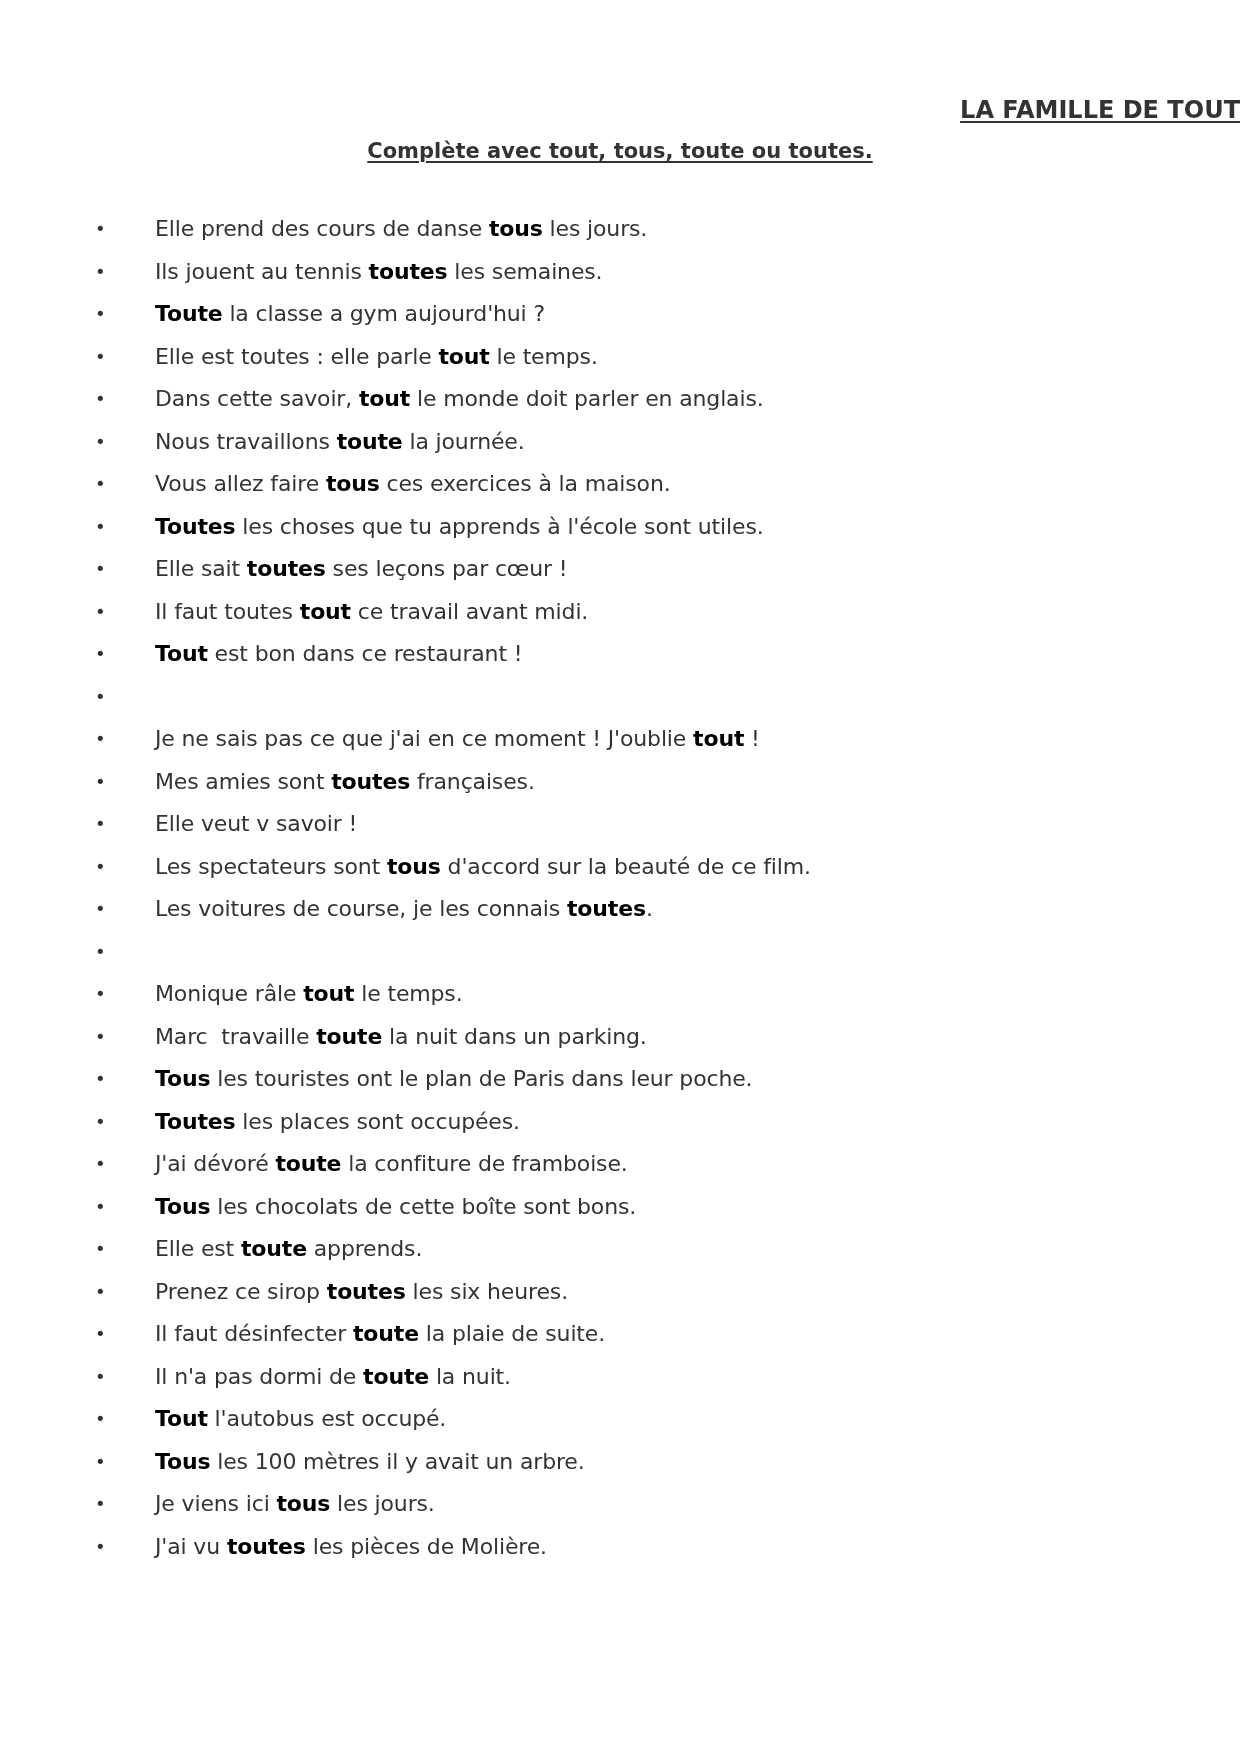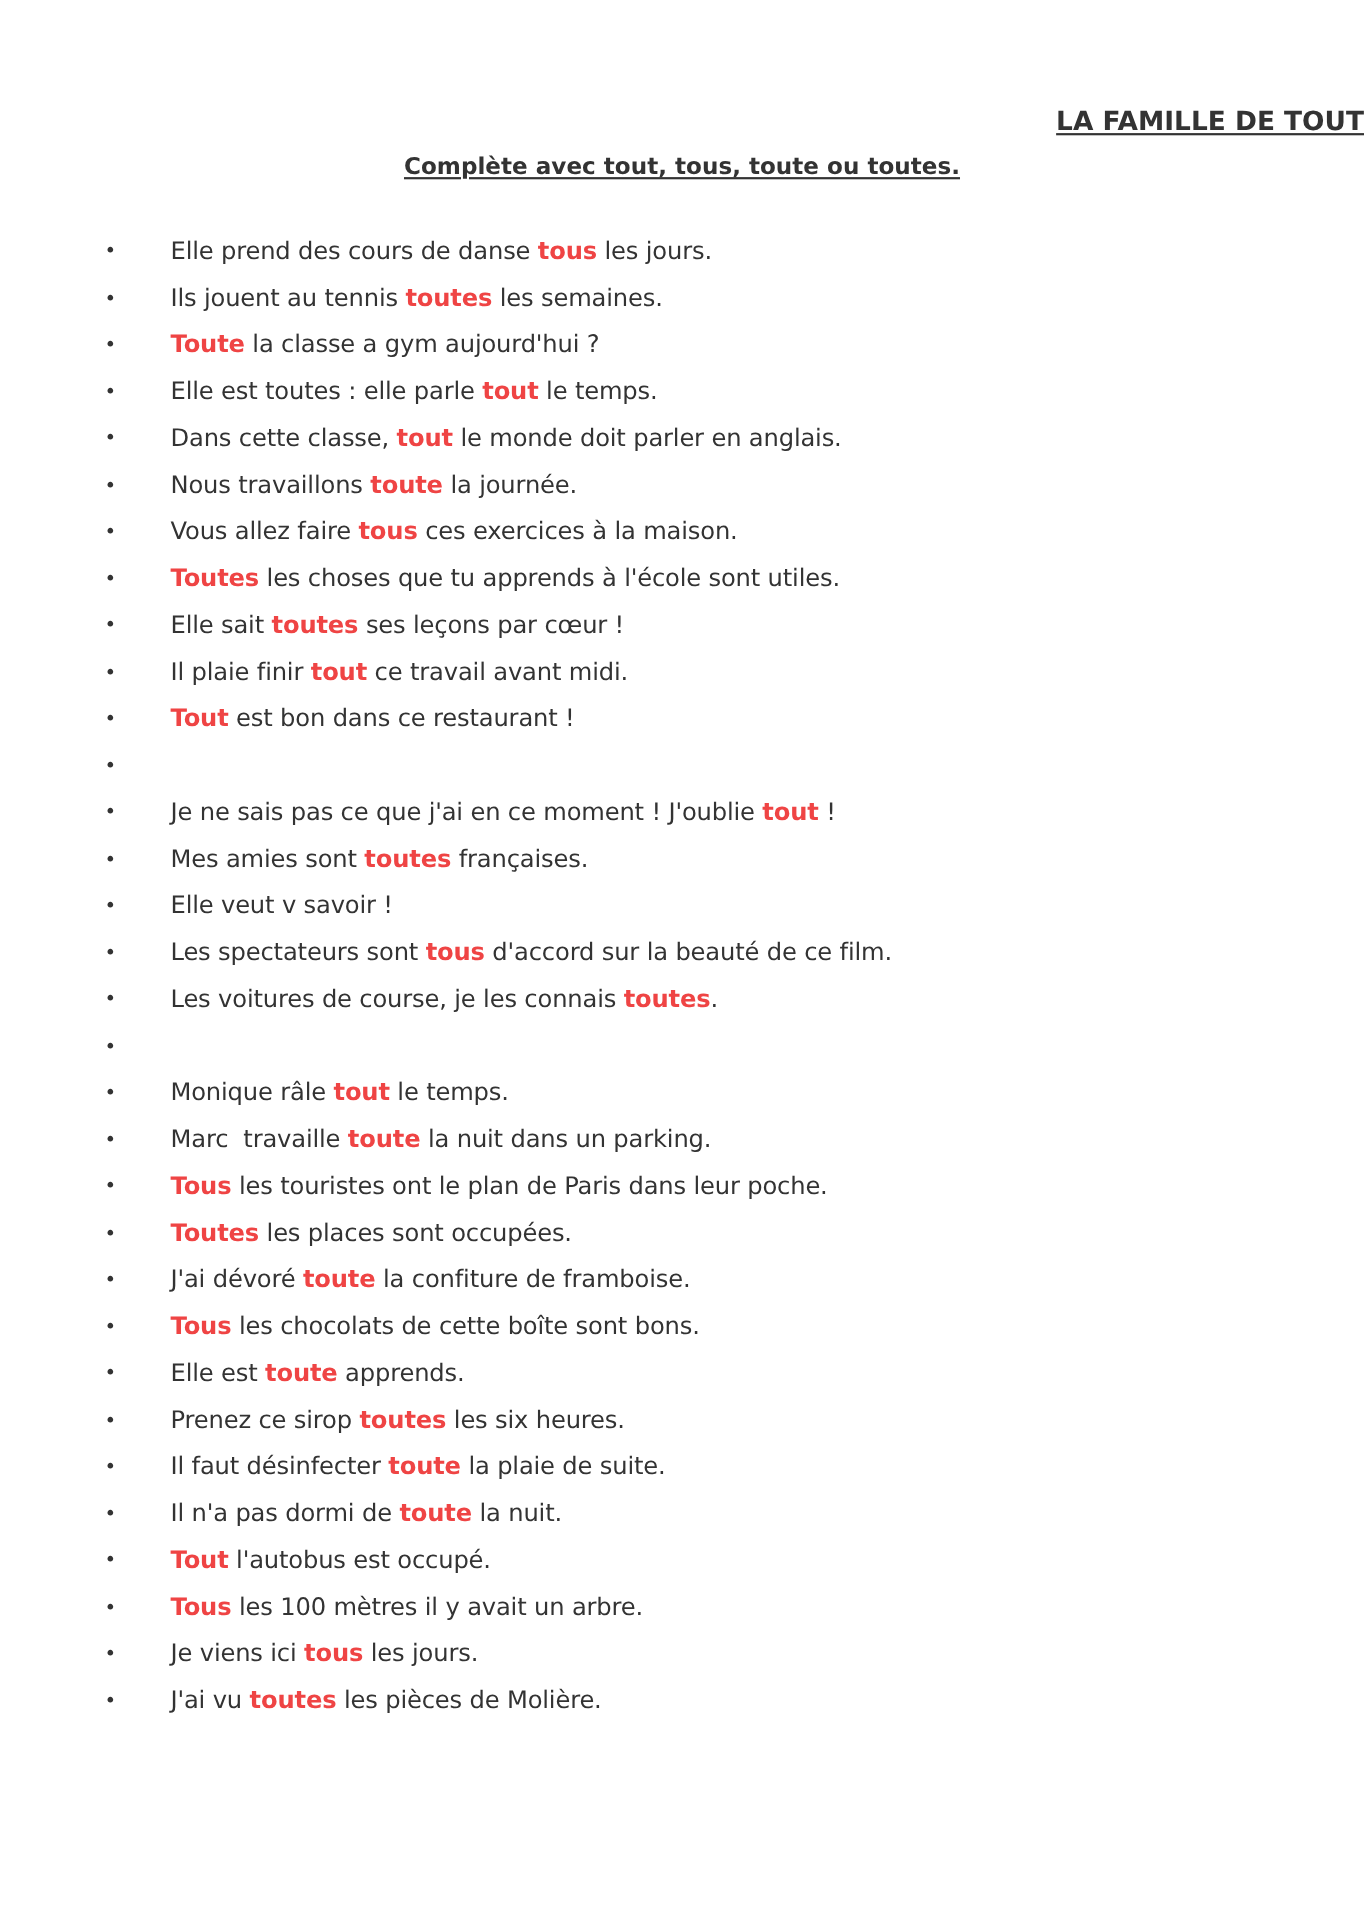--- a/index.html
+++ b/index.html
@@ -74,21 +74,21 @@
       top: 0;
       font-size: 18px;
       color: #333333;
     }
     .sentence {
       position: absolute;
       left: 155px;
       top: 0;
     }
     .answer {
-      color: #ef4444;
+      color: #000000;
       font-weight: bold;
     }
   </style>
 </head>
 <body>
 
 <div class="page">
   <h1 class="title">LA FAMILLE DE TOUT</h1>
   <h2 class="subtitle">Complète avec tout, tous, toute ou toutes.</h2>
 
@@ -105,41 +105,41 @@
       <li class="exercise-item">
       <span class="bullet">•</span>
       <span class="sentence"><span class="before"></span><span class="answer">Toute</span><span class="after"> la classe a gym aujourd'hui ?</span></span>
     </li>
       <li class="exercise-item">
       <span class="bullet">•</span>
       <span class="sentence"><span class="before">Elle est toutes : elle parle </span><span class="answer">tout</span><span class="after"> le temps.</span></span>
     </li>
       <li class="exercise-item">
       <span class="bullet">•</span>
-      <span class="sentence"><span class="before">Dans cette classe, </span><span class="answer">tout</span><span class="after"> le monde doit parler en anglais.</span></span>
+      <span class="sentence"><span class="before">Dans cette savoir, </span><span class="answer">tout</span><span class="after"> le monde doit parler en anglais.</span></span>
     </li>
       <li class="exercise-item">
       <span class="bullet">•</span>
       <span class="sentence"><span class="before">Nous travaillons </span><span class="answer">toute</span><span class="after"> la journée.</span></span>
     </li>
       <li class="exercise-item">
       <span class="bullet">•</span>
       <span class="sentence"><span class="before">Vous allez faire </span><span class="answer">tous</span><span class="after"> ces exercices à la maison.</span></span>
     </li>
       <li class="exercise-item">
       <span class="bullet">•</span>
       <span class="sentence"><span class="before"></span><span class="answer">Toutes</span><span class="after"> les choses que tu apprends à l'école sont utiles.</span></span>
     </li>
       <li class="exercise-item">
       <span class="bullet">•</span>
       <span class="sentence"><span class="before">Elle sait </span><span class="answer">toutes</span><span class="after"> ses leçons par cœur !</span></span>
     </li>
       <li class="exercise-item">
       <span class="bullet">•</span>
-      <span class="sentence"><span class="before">Il plaie finir </span><span class="answer">tout</span><span class="after"> ce travail avant midi.</span></span>
+      <span class="sentence"><span class="before">Il faut toutes </span><span class="answer">tout</span><span class="after"> ce travail avant midi.</span></span>
     </li>
       <li class="exercise-item">
       <span class="bullet">•</span>
       <span class="sentence"><span class="before"></span><span class="answer">Tout</span><span class="after"> est bon dans ce restaurant !</span></span>
     </li>
       <li class="exercise-item">
       <span class="bullet">•</span>
     </li>
       <li class="exercise-item">
       <span class="bullet">•</span>

